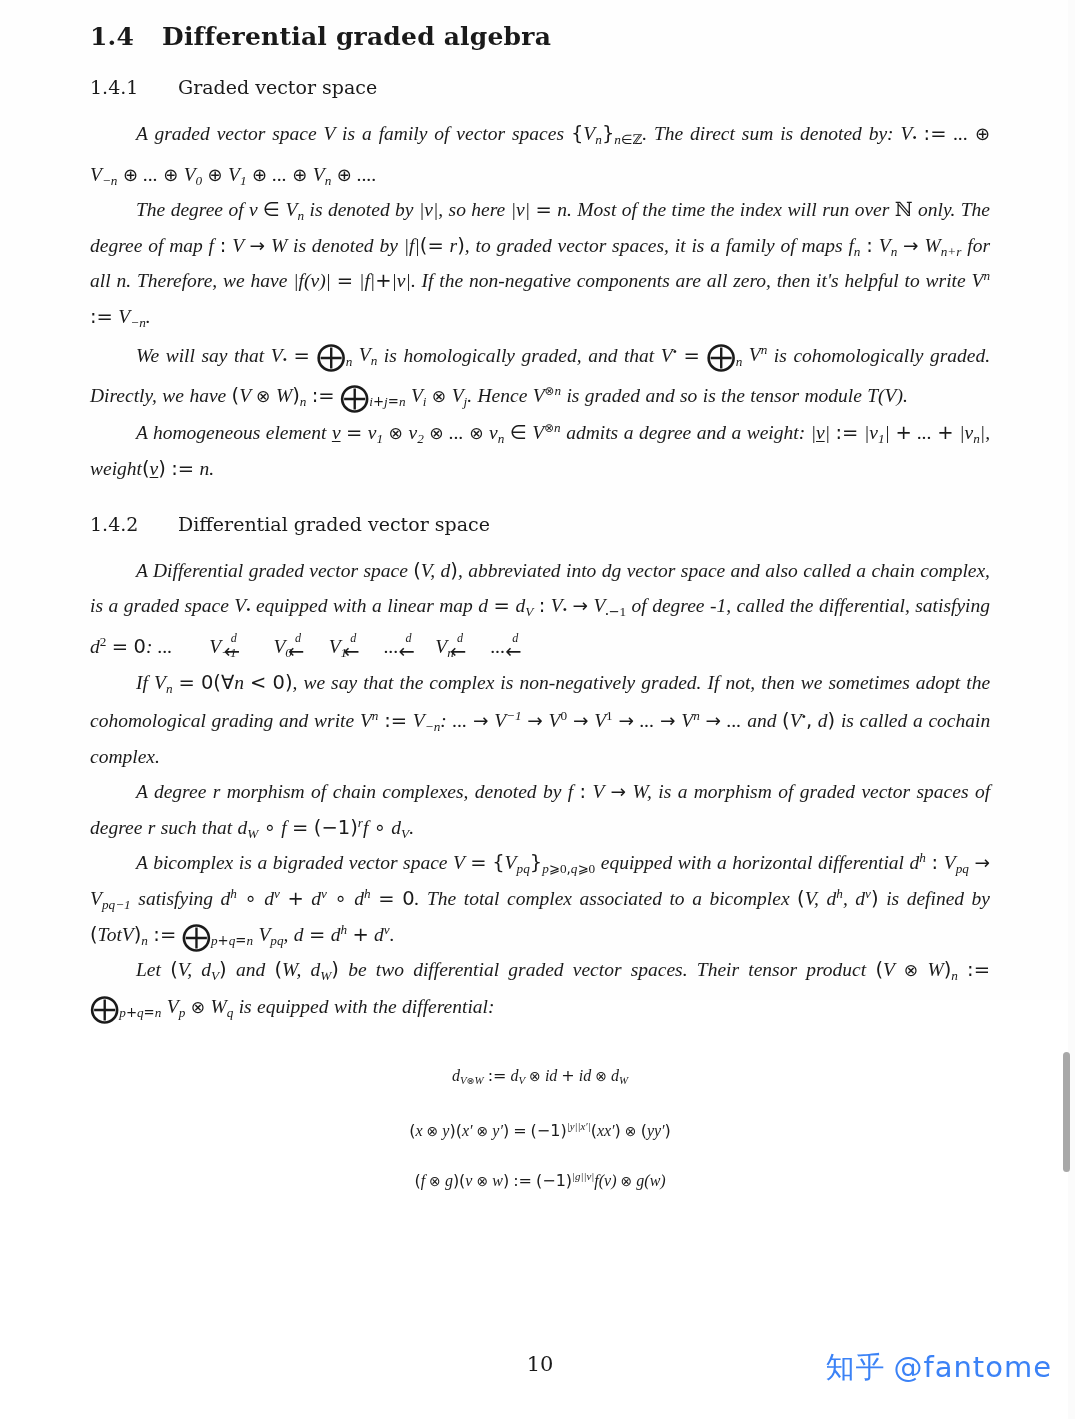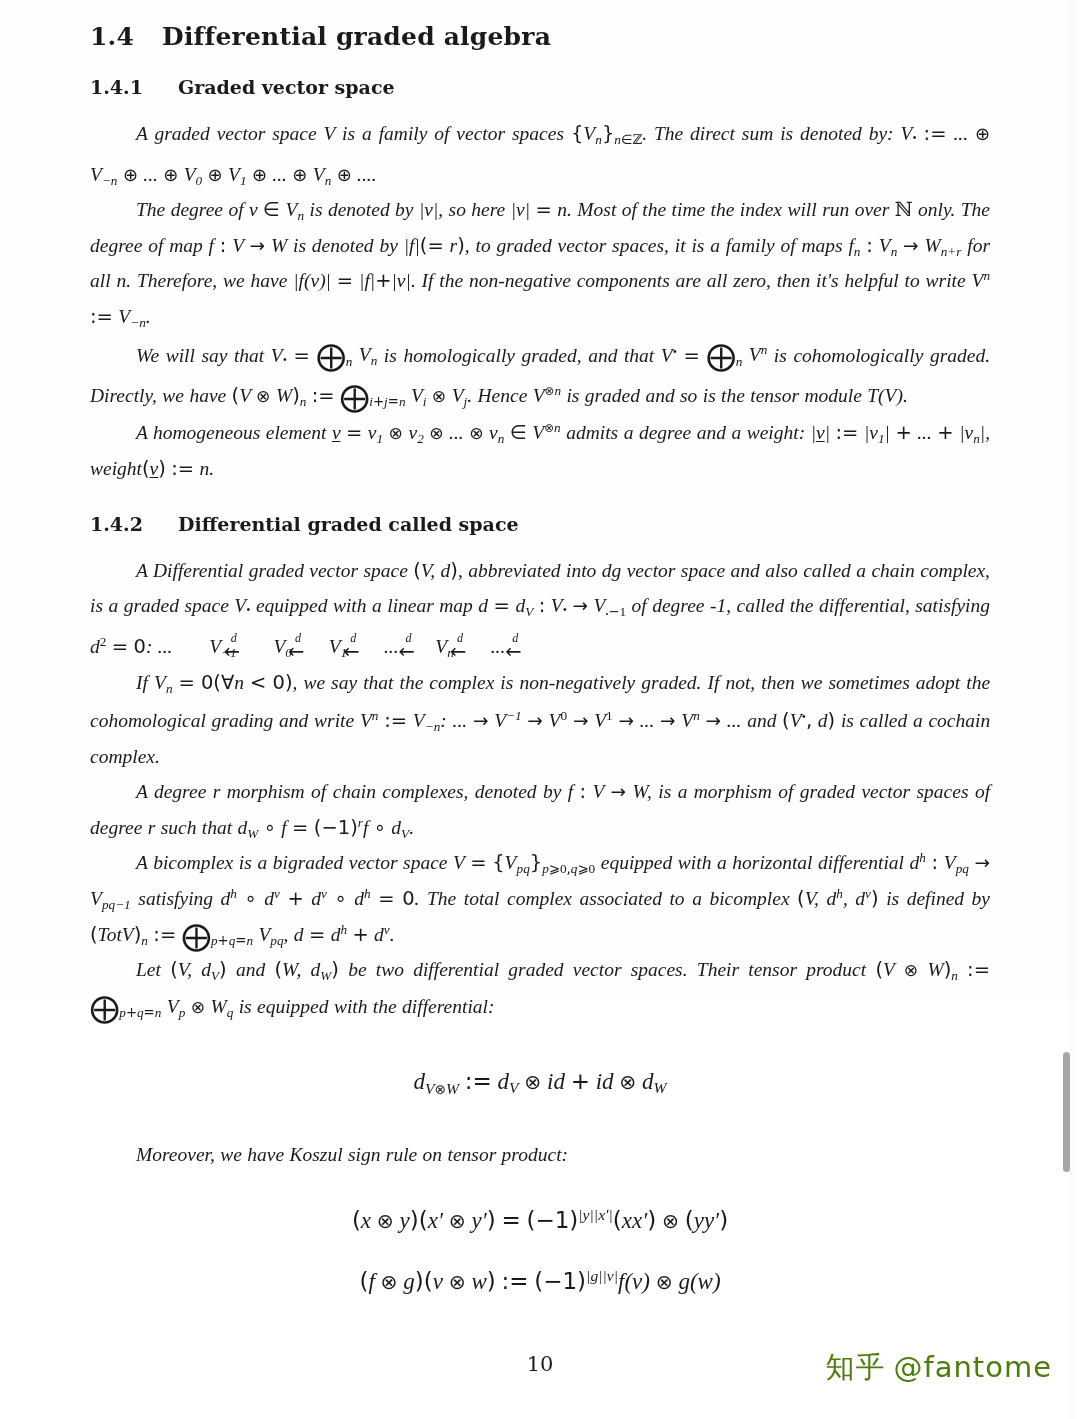--- a/index.html
+++ b/index.html
@@ -35,21 +35,21 @@
     font-weight: bold;
     font-size: 25px;
     margin: 0 0 0 0;
     padding: 0;
     letter-spacing: 0.2px;
     line-height: 1.2;
   }
   h2.section-title .num { display: inline-block; min-width: 72px; }
   h3.subsection-title {
     font-family: "DejaVu Serif", "Liberation Serif", serif;
-    font-weight: bold;
+    font-weight: normal;
     font-size: 19px;
     margin: 28px 0 0 0;
     padding: 0;
     line-height: 1.2;
   }
   h3.subsection-title .num { display: inline-block; min-width: 88px; }
 
   
   p.para {
     font-style: italic;
@@ -135,21 +135,21 @@
     position: absolute;
     top: 0px;
     left: 0;
     font-style: normal;
     font-family: "DejaVu Sans", sans-serif;
   }
 
   
   .display-eq {
     font-style: italic;
-    font-size: 23px;
+    font-size: 16px;
     text-align: center;
     margin: 0;
     padding: 0;
     line-height: 1.4;
   }
 
   
   .page-number {
     position: absolute;
     left: 0;
@@ -159,21 +159,21 @@
     font-style: normal;
     font-size: 21px;
     font-family: "DejaVu Serif", "Liberation Serif", serif;
   }
   .watermark {
     position: absolute;
     right: 28px;
     top: 1348px;
     font-family: "DejaVu Sans", "Liberation Sans", sans-serif;
     font-size: 29px;
-    color: #4d7c0f;
+    color: #3b82f6;
     letter-spacing: 1px;
     white-space: nowrap;
     user-select: none;
   }
   .watermark .wm-logo { margin-right: 8px; }
 
   
   .scrollbar-track {
     position: absolute;
     right: 5px;
@@ -216,21 +216,21 @@
 
     <p class="para">
       We will say that <span class="math">V</span><span class="bullet-sub">•</span> <span class="op">=</span> <span class="bigoplus">⨁</span><sub class="up"><span class="math">n</span></sub> <span class="math">V<sub>n</sub></span> is homologically graded, and that <span class="math">V</span><span class="bullet-sup">•</span> <span class="op">=</span> <span class="bigoplus">⨁</span><sub class="up"><span class="math">n</span></sub> <span class="math">V<sup>n</sup></span> is cohomologically graded. Directly, we have <span class="op">(</span><span class="math">V</span> <span class="otimes">⊗</span> <span class="math">W</span><span class="op">)</span><sub><span class="math">n</span></sub> <span class="op">:=</span> <span class="bigoplus">⨁</span><sub class="up"><span class="math">i</span><span class="op">+</span><span class="math">j</span><span class="op">=</span><span class="math">n</span></sub> <span class="math">V<sub>i</sub></span> <span class="otimes">⊗</span> <span class="math">V<sub>j</sub></span>. Hence <span class="math">V<sup><span class="otimes">⊗</span><span class="math">n</span></sup></span> is graded and so is the tensor module <span class="math">T(V)</span>.
     </p>
 
     <p class="para">
       A homogeneous element <span class="math uline">v</span> <span class="op">=</span> <span class="math">v<sub>1</sub></span> <span class="otimes">⊗</span> <span class="math">v<sub>2</sub></span> <span class="otimes">⊗</span> ... <span class="otimes">⊗</span> <span class="math">v<sub>n</sub></span> <span class="op">∈</span> <span class="math">V<sup><span class="otimes">⊗</span><span class="math">n</span></sup></span> admits a degree and a weight: <span class="math">|<span class="uline">v</span>|</span> <span class="op">:=</span> <span class="math">|v<sub>1</sub>|</span> <span class="op">+</span> ... <span class="op">+</span> <span class="math">|v<sub>n</sub>|</span>, weight<span class="op">(</span><span class="math uline">v</span><span class="op">)</span> <span class="op">:=</span> <span class="math">n</span>.
     </p>
 
     <h3 class="subsection-title" style="margin-top:26px;">
-      <span class="num">1.4.2</span><span>Differential graded called space</span>
+      <span class="num">1.4.2</span><span>Differential graded vector space</span>
     </h3>
 
     <p class="para first">
       A Differential graded vector space <span class="op">(</span><span class="math">V, d</span><span class="op">)</span>, abbreviated into dg vector space and also called a chain complex, is a graded space <span class="math">V</span><span class="bullet-sub">•</span> equipped with a linear map <span class="math">d</span> <span class="op">=</span> <span class="math">d<sub>V</sub></span> <span class="op">:</span> <span class="math">V</span><span class="bullet-sub">•</span> <span class="arrow">→</span> <span class="math">V</span><sub class="up"><span class="bullet-sub">•</span><span class="op">−</span>1</sub> of degree -1, called the differential, satisfying <span class="math">d<sup class="up">2</sup></span> <span class="op">=</span> <span class="op">0</span>: ... <span class="darrow"><span class="lab">d</span><span class="arr">←</span></span> <span class="math">V<sub>−1</sub></span> <span class="darrow"><span class="lab">d</span><span class="arr">←</span></span> <span class="math">V<sub>0</sub></span> <span class="darrow"><span class="lab">d</span><span class="arr">←</span></span> <span class="math">V<sub>1</sub></span> <span class="darrow"><span class="lab">d</span><span class="arr">←</span></span> ... <span class="darrow"><span class="lab">d</span><span class="arr">←</span></span> <span class="math">V<sub>n</sub></span> <span class="darrow"><span class="lab">d</span><span class="arr">←</span></span> ...
     </p>
 
     <p class="para">
       If <span class="math">V<sub>n</sub></span> <span class="op">=</span> <span class="op">0(</span><span class="op">∀</span><span class="math">n</span> <span class="op">&lt;</span> <span class="op">0)</span>, we say that the complex is non-negatively graded. If not, then we sometimes adopt the cohomological grading and write <span class="math">V<sup>n</sup></span> <span class="op">:=</span> <span class="math">V<sub>−n</sub></span>: ... <span class="arrow">→</span> <span class="math">V<sup>−1</sup></span> <span class="arrow">→</span> <span class="math">V<sup class="up">0</sup></span> <span class="arrow">→</span> <span class="math">V<sup class="up">1</sup></span> <span class="arrow">→</span> ... <span class="arrow">→</span> <span class="math">V<sup>n</sup></span> <span class="arrow">→</span> ... and <span class="op">(</span><span class="math">V</span><span class="bullet-sup">•</span><span class="op">,</span> <span class="math">d</span><span class="op">)</span> is called a cochain complex.
     </p>
 
@@ -244,23 +244,20 @@
 
 
     <p class="para">
       Let <span class="op">(</span><span class="math">V, d<sub>V</sub></span><span class="op">)</span> and <span class="op">(</span><span class="math">W, d<sub>W</sub></span><span class="op">)</span> be two differential graded vector spaces. Their tensor product <span class="op">(</span><span class="math">V</span> <span class="otimes">⊗</span> <span class="math">W</span><span class="op">)</span><sub><span class="math">n</span></sub> <span class="op">:=</span> <span class="bigoplus">⨁</span><sub class="up"><span class="math">p</span><span class="op">+</span><span class="math">q</span><span class="op">=</span><span class="math">n</span></sub> <span class="math">V<sub>p</sub></span> <span class="otimes">⊗</span> <span class="math">W<sub>q</sub></span> is equipped with the differential:
     </p>
 
     <div class="display-eq" style="margin-top:40px;">
       <span class="math">d</span><sub><span class="math">V</span><span class="otimes">⊗</span><span class="math">W</span></sub> <span class="op">:=</span> <span class="math">d<sub>V</sub></span> <span class="otimes">⊗</span> <span class="math">id</span> <span class="op">+</span> <span class="math">id</span> <span class="otimes">⊗</span> <span class="math">d<sub>W</sub></span>
     </div>
 
-    <p class="para" style="margin-top:38px;">
-      Moreover, we have Koszul sign rule on tensor product:
-    </p>
 
     <div class="display-eq" style="margin-top:32px;">
       <span class="op">(</span><span class="math">x</span> <span class="otimes">⊗</span> <span class="math">y</span><span class="op">)(</span><span class="math">x′</span> <span class="otimes">⊗</span> <span class="math">y′</span><span class="op">)</span> <span class="op">=</span> <span class="op">(−1)</span><sup><span class="math">|y||x′|</span></sup><span class="op">(</span><span class="math">xx′</span><span class="op">)</span> <span class="otimes">⊗</span> <span class="op">(</span><span class="math">yy′</span><span class="op">)</span>
     </div>
 
     <div class="display-eq" style="margin-top:28px;">
       <span class="op">(</span><span class="math">f</span> <span class="otimes">⊗</span> <span class="math">g</span><span class="op">)(</span><span class="math">v</span> <span class="otimes">⊗</span> <span class="math">w</span><span class="op">)</span> <span class="op">:=</span> <span class="op">(−1)</span><sup><span class="math">|g||v|</span></sup><span class="math">f(v)</span> <span class="otimes">⊗</span> <span class="math">g(w)</span>
     </div>
 
   </div>

